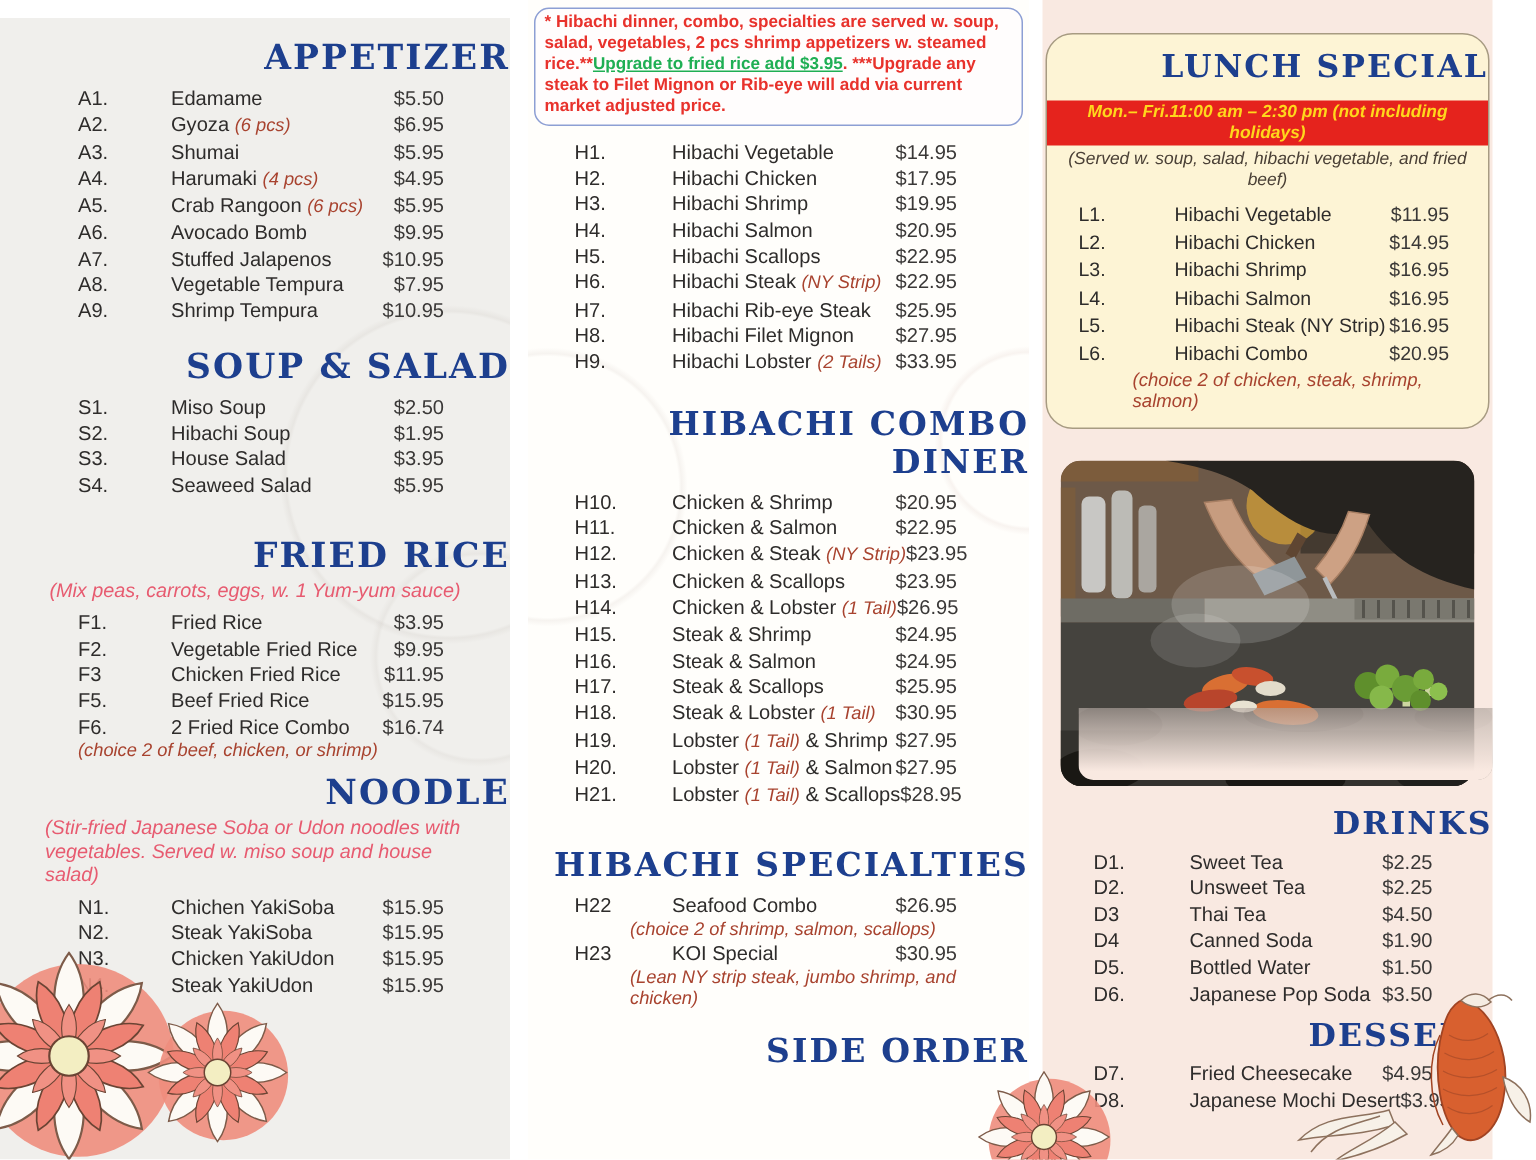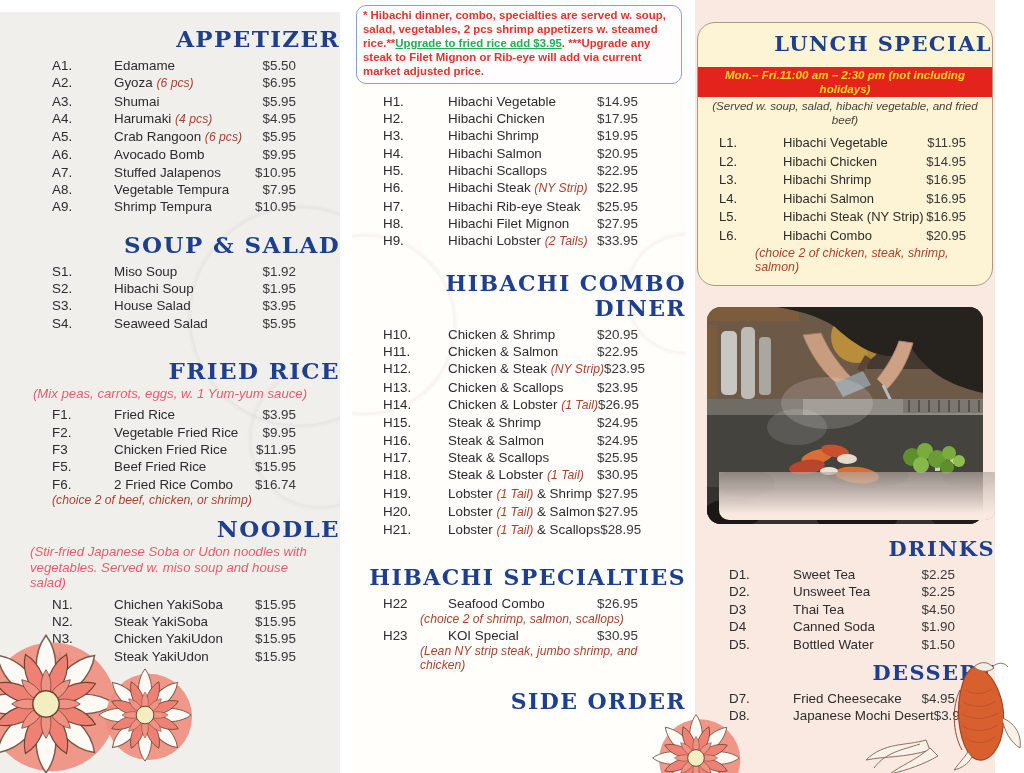--- a/index.html
+++ b/index.html
@@ -163,21 +163,21 @@
           <span class="mi-price">$10.95</span>
         </div>
       </div>
   </div>
   <div class="section">
     <h2 class="sec-title mt-soup">SOUP &amp; SALAD</h2>
     <div class="list">
         <div class="mi">
           <span class="mi-code">S1.</span>
           <span class="mi-name"><span>Miso Soup</span></span>
-          <span class="mi-price">$1.92</span>
+          <span class="mi-price">$2.50</span>
         </div>
         <div class="mi">
           <span class="mi-code">S2.</span>
           <span class="mi-name"><span>Hibachi Soup</span></span>
           <span class="mi-price">$1.95</span>
         </div>
         <div class="mi">
           <span class="mi-code">S3.</span>
           <span class="mi-name"><span>House Salad</span></span>
           <span class="mi-price">$3.95</span>
@@ -520,20 +520,25 @@
         <div class="mi">
           <span class="mi-code">D4</span>
           <span class="mi-name"><span>Canned Soda</span></span>
           <span class="mi-price">$1.90</span>
         </div>
         <div class="mi">
           <span class="mi-code">D5.</span>
           <span class="mi-name"><span>Bottled Water</span></span>
           <span class="mi-price">$1.50</span>
         </div>
+        <div class="mi">
+          <span class="mi-code">D6.</span>
+          <span class="mi-name"><span>Japanese Pop Soda</span></span>
+          <span class="mi-price">$3.50</span>
+        </div>
       </div>
     <h2 class="sec-title mt-dessert">DESSERT</h2>
     <div class="list drinks-list">
         <div class="mi">
           <span class="mi-code">D7.</span>
           <span class="mi-name"><span>Fried Cheesecake</span></span>
           <span class="mi-price">$4.95</span>
         </div>
         <div class="mi">
           <span class="mi-code">D8.</span>

